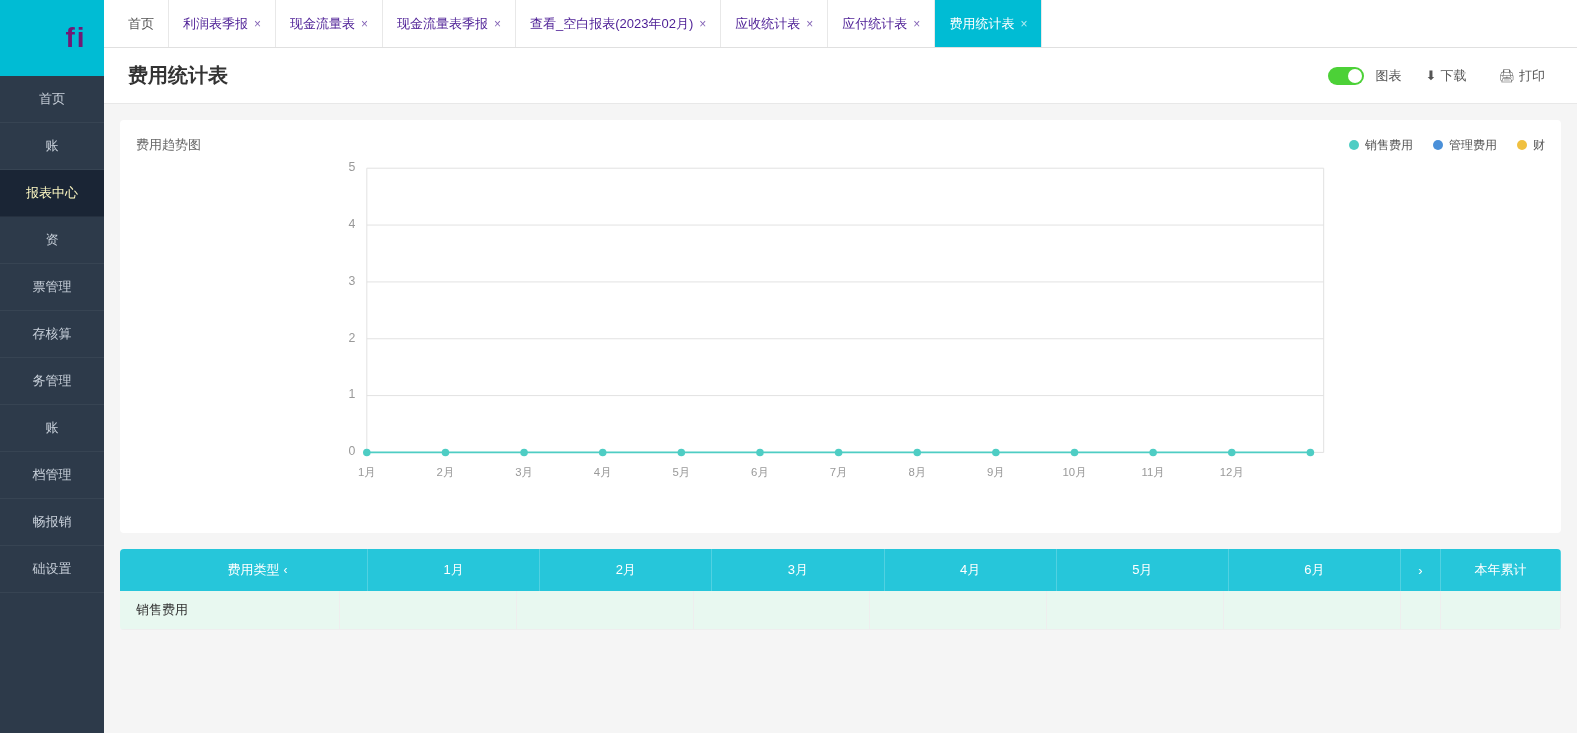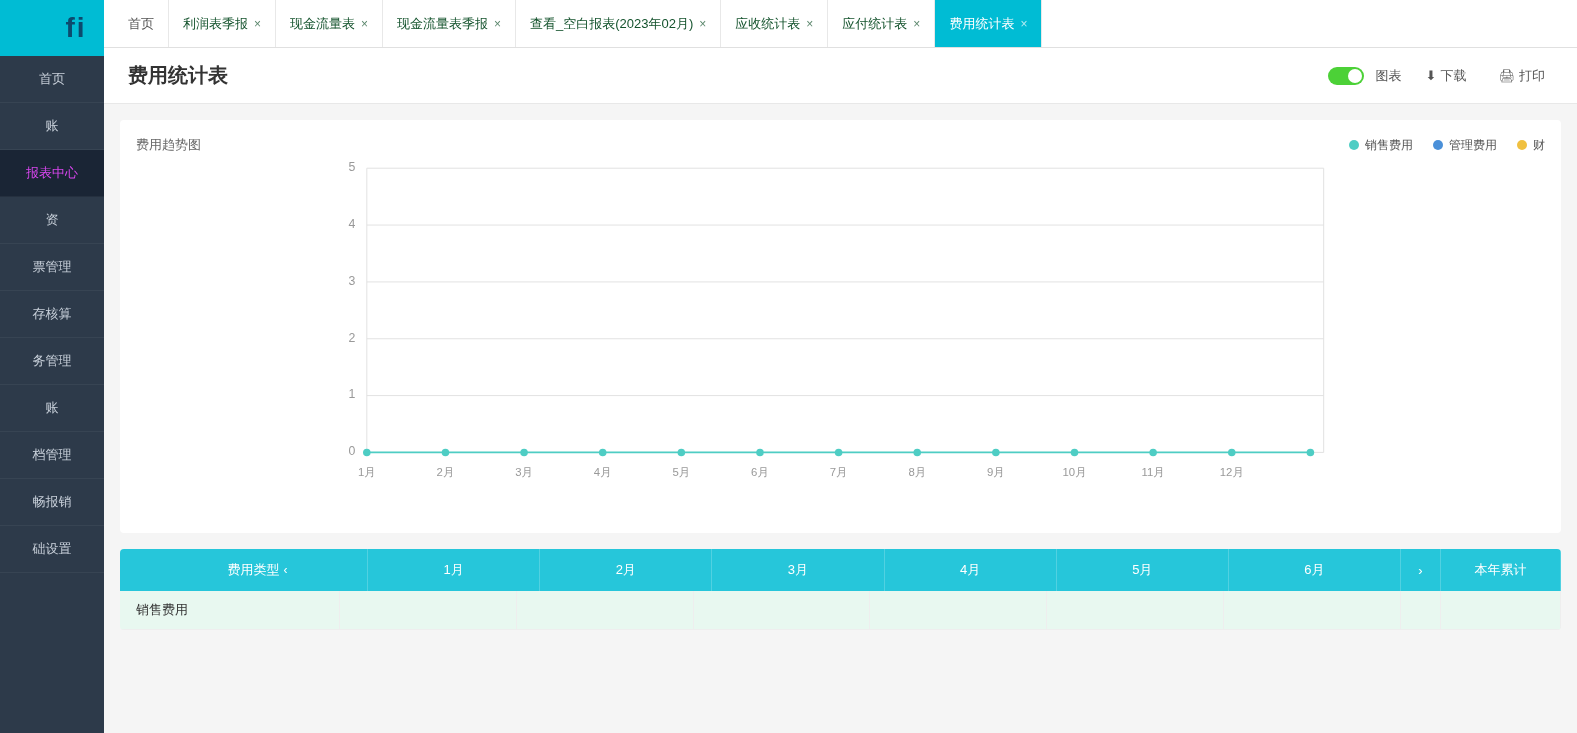--- a/index.html
+++ b/index.html
@@ -10,40 +10,40 @@
       width: 104px;
       min-width: 104px;
       background: #2d3a4a;
       color: #c8d0da;
       display: flex;
       flex-direction: column;
       height: 100%;
       overflow: hidden;
     }
     .sidebar-logo {
-      height: 56px;
+      height: 76px;
       background: #00bcd4;
       display: flex;
       align-items: center;
       justify-content: center;
       font-size: 28px;
       font-weight: bold;
-      color: #0c4a6e;
+      color: #701a75;
       letter-spacing: 2px;
       padding-left: 48px;
     }
     .sidebar-item {
       padding: 14px 0;
       text-align: center;
       font-size: 13px;
       color: #c8d0da;
       cursor: pointer;
       border-bottom: 1px solid rgba(255,255,255,0.05);
     }
-    .sidebar-item.active { background: #1a2535; color: #d946ef; }
+    .sidebar-item.active { background: #1a2535; color: #fef9c3; }
 
     
     .main {
       flex: 1;
       display: flex;
       flex-direction: column;
       height: 100%;
       overflow: hidden;
     }
 
@@ -57,21 +57,21 @@
       padding: 0 0 0 10px;
       overflow: hidden;
       flex-shrink: 0;
     }
     .tab {
       display: flex;
       align-items: center;
       padding: 0 14px;
       height: 100%;
       font-size: 13px;
-      color: #14532d;
+      color: #4c1d95;
       cursor: pointer;
       white-space: nowrap;
       border-right: 1px solid #e8e8e8;
     }
     .tab.active {
       background: #00bcd4;
       color: #fff;
     }
     .tab .close-icon {
       margin-left: 6px;

